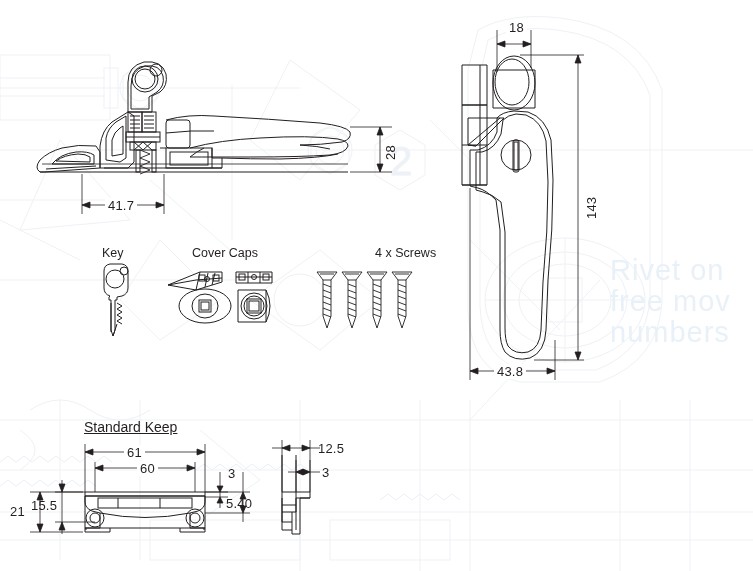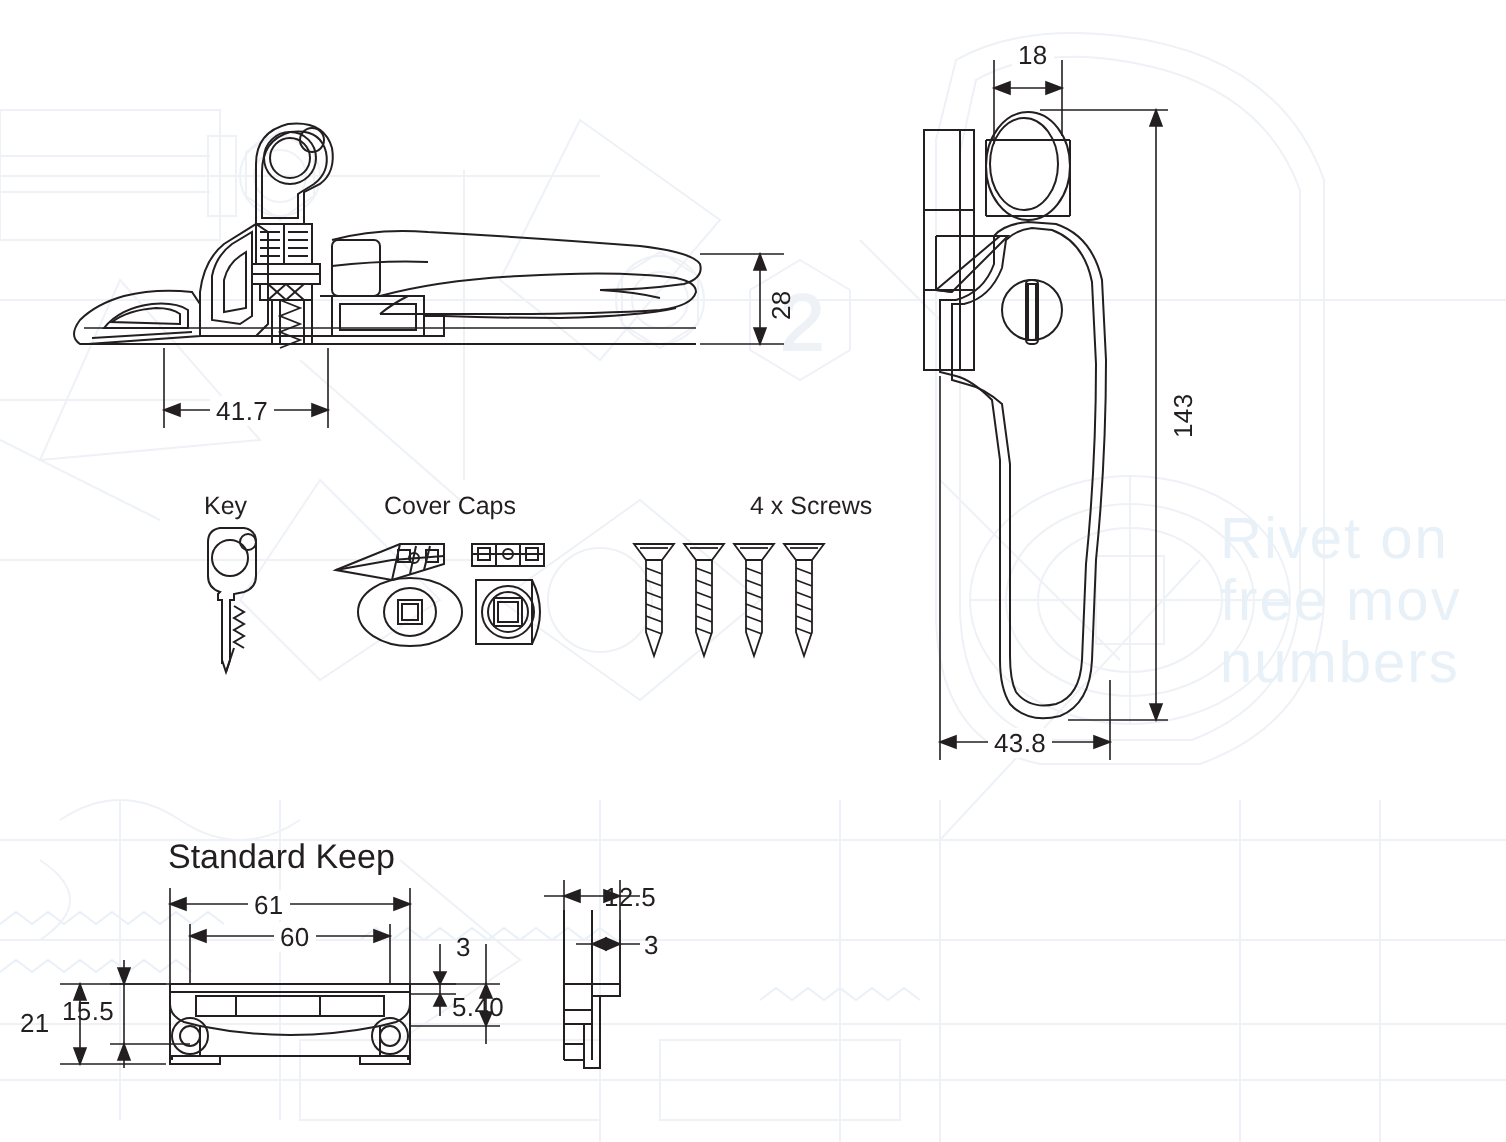--- a/index.html
+++ b/index.html
@@ -29,21 +29,22 @@
     font-family: "Liberation Sans", sans-serif;
   }
   .dim-text {
     font-size: 13px;
     letter-spacing: 0.2px;
   }
   .part-title {
     font-size: 12.5px;
   }
   .sect-title {
-    font-size: 17px;
+    font-size: 14px;
+    text-decoration: underline;
   }
   .footer-note {
     font-size: 13.5px;
   }
   .vert {
     transform: rotate(-90deg);
     transform-origin: left top;
   }
 </style>
 </head>
@@ -430,21 +431,21 @@
   <div class="lbl dim-text" style="left:137px; top:461px; background:#fff; padding:0 3px;">60</div>
 
   <div class="lbl dim-text" style="left:10px; top:504px;">21</div>
 
   <div class="lbl dim-text" style="left:31px; top:498px;">15.5</div>
 
   <div class="lbl dim-text" style="left:228px; top:466px;">3</div>
 
   <div class="lbl dim-text" style="left:226px; top:496px;">5.40</div>
 
-  <div class="lbl dim-text" style="left:302px; top:441px;">12.5</div>
+  <div class="lbl dim-text" style="left:318px; top:441px;">12.5</div>
 
   <div class="lbl dim-text" style="left:322px; top:465px;">3</div>
 
   <div class="lbl part-title" style="left:102px; top:246px;">Key</div>
 
   <div class="lbl part-title" style="left:192px; top:246px;">Cover Caps</div>
 
   <div class="lbl part-title" style="left:331px; top:246px;margin-left:44px;">4 x Screws</div>
 
   <div class="lbl sect-title" style="left:84px; top:419px;">Standard Keep</div>

